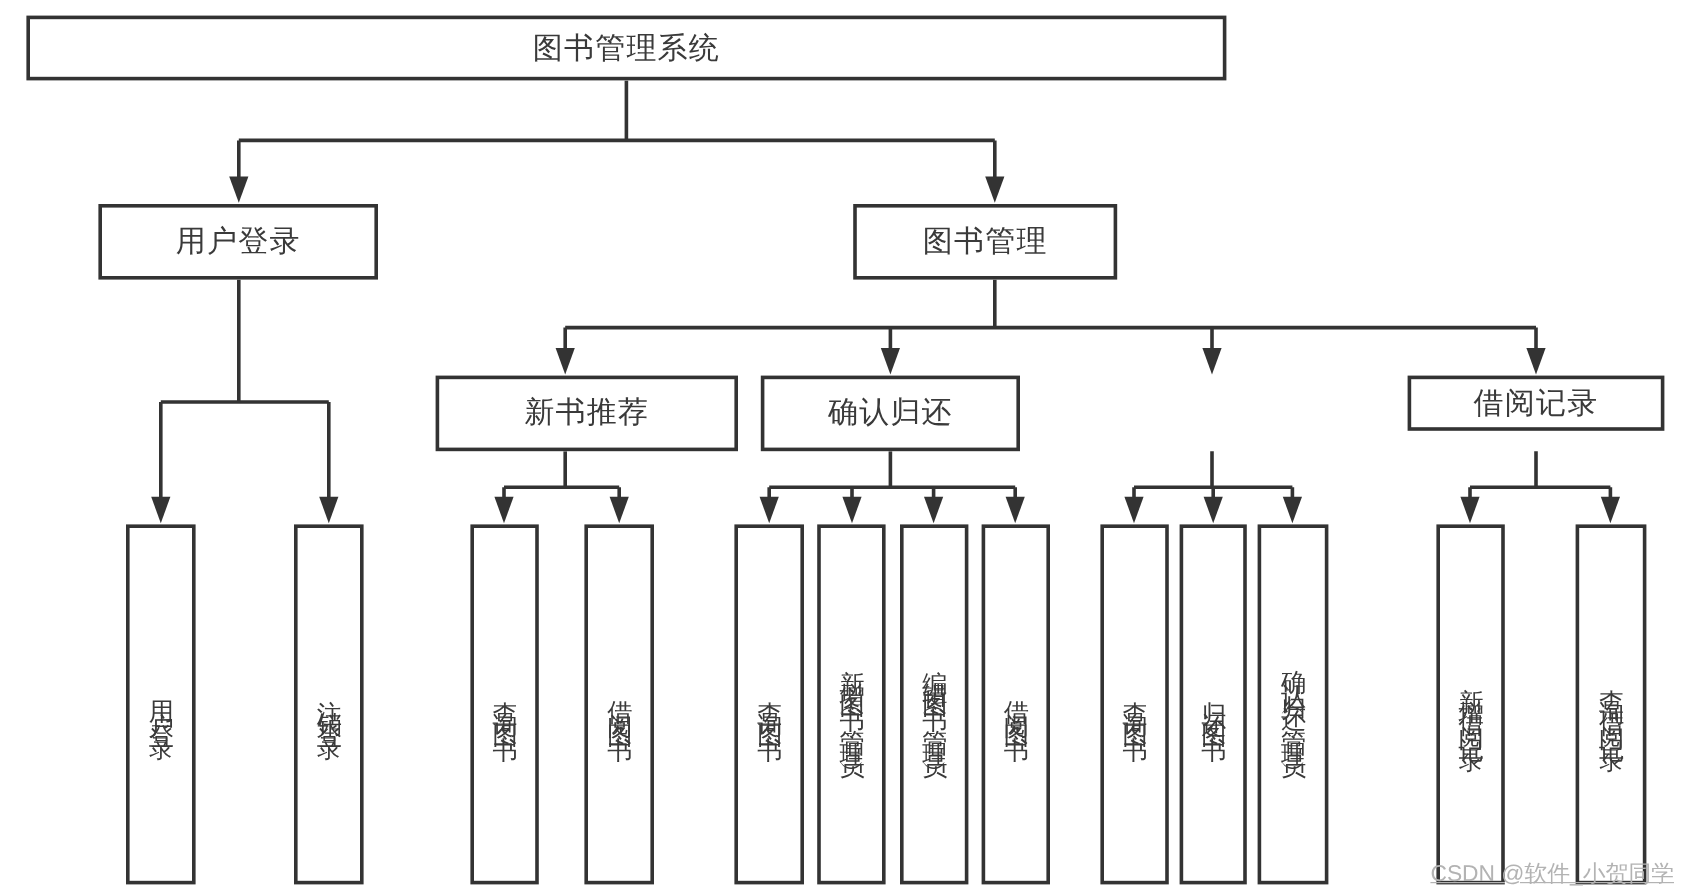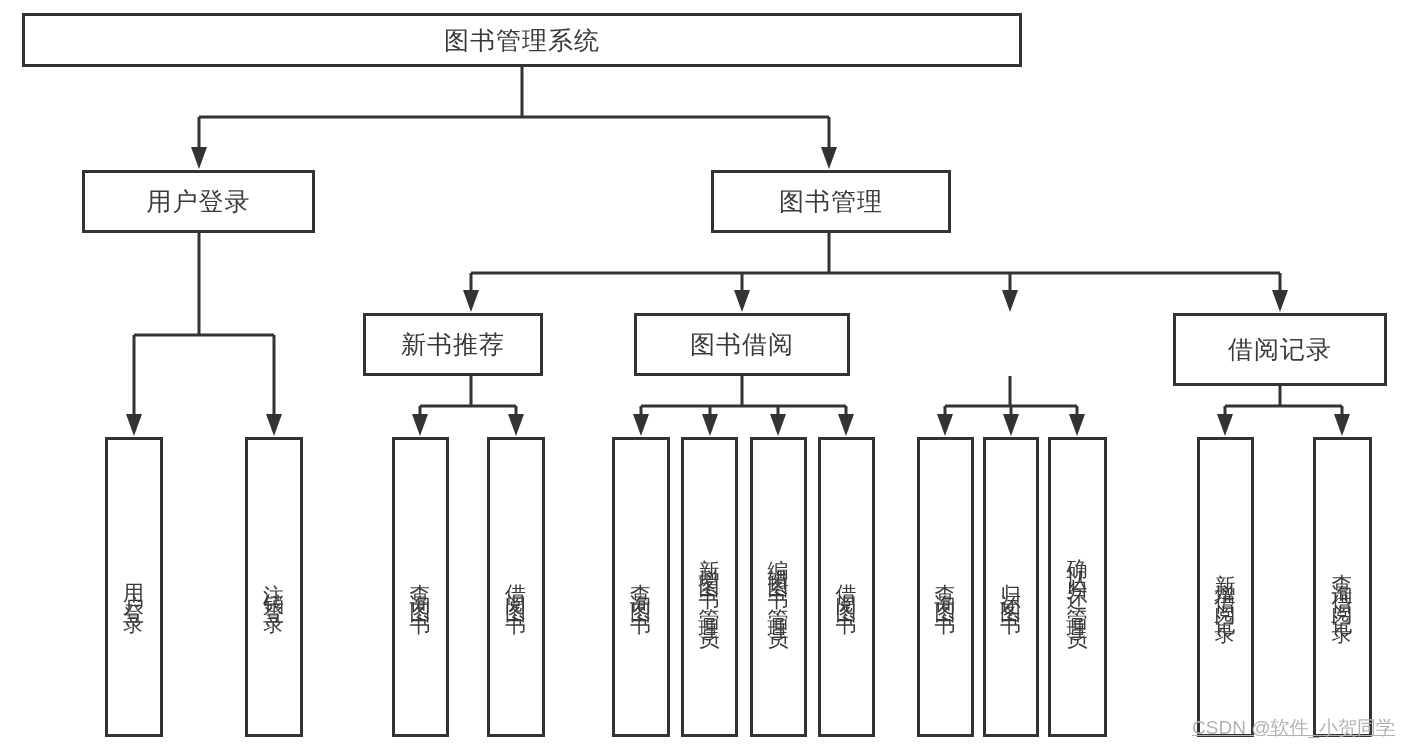--- a/index.html
+++ b/index.html
@@ -98,31 +98,31 @@
     </g>
   </svg>
 
   <div class="node h" style="left:22px;top:13px;width:1000px;height:54px">
     <span>图书管理系统</span>
   </div>
 
   <div class="node h" style="left:82px;top:170px;width:233px;height:63px">
     <span>用户登录</span>
   </div>
-  <div class="node h" style="left:711px;top:170px;width:240px;height:63px">
+  <div class="node h" style="left:711px;top:170px;width:220px;height:63px">
     <span>图书管理</span>
   </div>
 
-  <div class="node h" style="left:363px;top:313px;width:180px;height:63px">
+  <div class="node h" style="left:363px;top:313px;width:252px;height:63px">
     <span>新书推荐</span>
   </div>
   <div class="node h" style="left:634px;top:313px;width:216px;height:63px">
-    <span>图书借阅</span>
+    <span>确认归还</span>
   </div>
-  <div class="node h" style="left:1173px;top:313px;width:214px;height:73px">
+  <div class="node h" style="left:1173px;top:313px;width:214px;height:46px">
     <span>借阅记录</span>
   </div>
 
   <div class="node v" style="left:105px;top:437px;width:58px;height:300px">
     <span>用户登录</span>
   </div>
   <div class="node v" style="left:245px;top:437px;width:58px;height:300px">
     <span>注销登录</span>
   </div>
 

